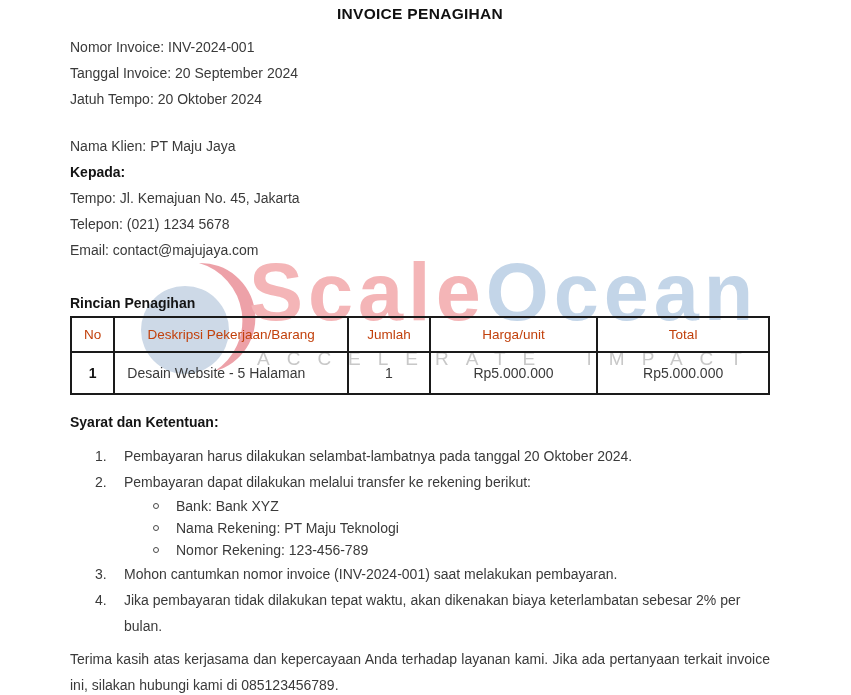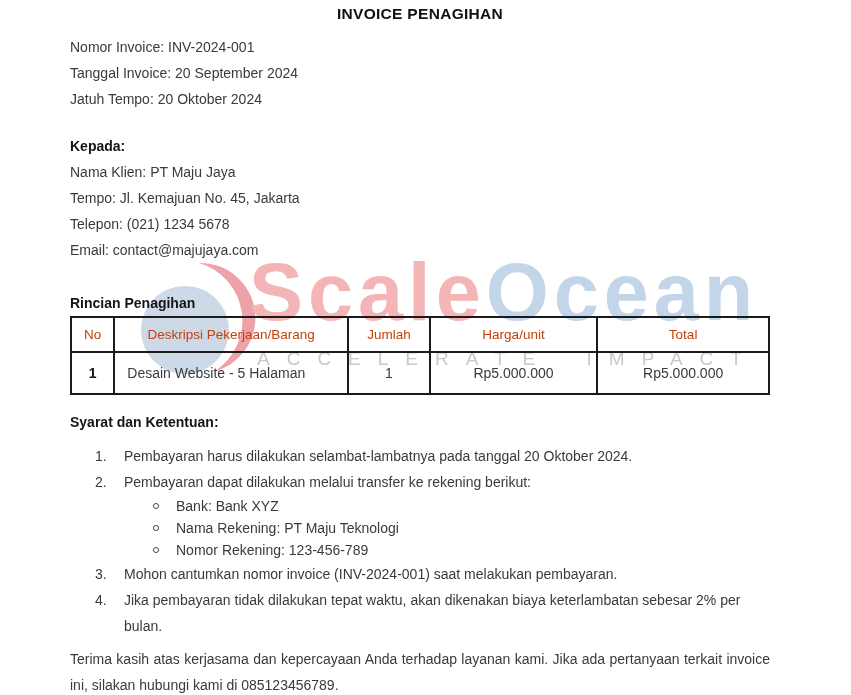--- a/index.html
+++ b/index.html
@@ -63,22 +63,22 @@
 
   <div class="title">INVOICE PENAGIHAN</div>
 
   <div class="meta">
     <div class="line">Nomor Invoice: INV-2024-001</div>
     <div class="line">Tanggal Invoice: 20 September 2024</div>
     <div class="line">Jatuh Tempo: 20 Oktober 2024</div>
   </div>
 
   <div class="kepada">
+    <div class="line">Nama Klien: PT Maju Jaya</div>
     <div class="line bold">Kepada:</div>
-    <div class="line">Nama Klien: PT Maju Jaya</div>
     <div class="line">Tempo: Jl. Kemajuan No. 45, Jakarta</div>
     <div class="line">Telepon: (021) 1234 5678</div>
     <div class="line">Email: contact@majujaya.com</div>
   </div>
 
   <div class="rincian bold">Rincian Penagihan</div>
 
   <table>
     <colgroup>
       <col class="col-no">

